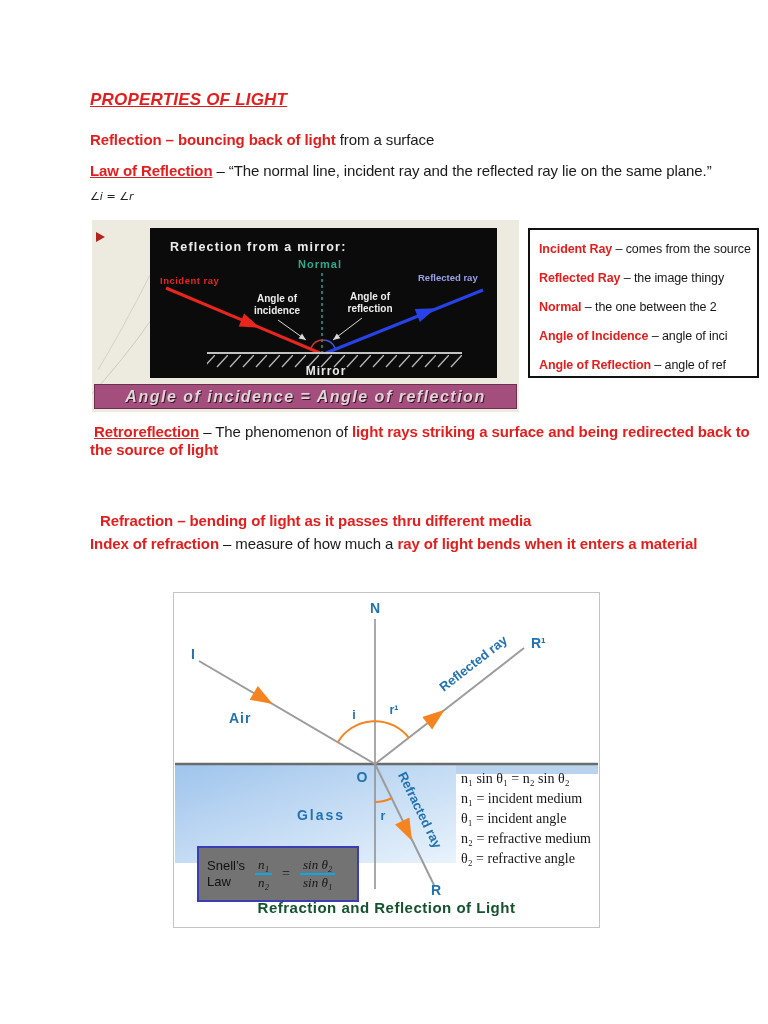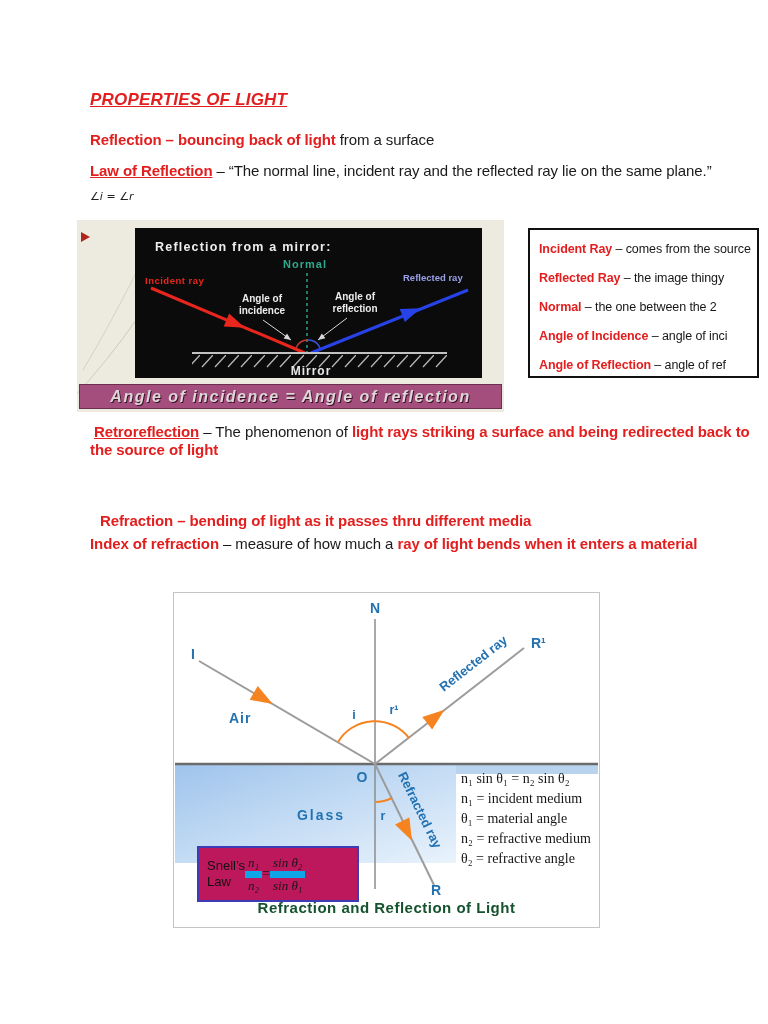--- a/index.html
+++ b/index.html
@@ -10,47 +10,47 @@
   
   .title{left:90px;top:90px;font-size:17px;font-weight:700;font-style:italic;
          color:#e31e1e;text-decoration:underline;letter-spacing:.2px;}
   .bl{left:90px;font-size:15px;color:#1a1a1a;letter-spacing:-.1px;white-space:nowrap;}
   .rb{color:#e31e1e;font-weight:700;}
   .rbu{color:#e31e1e;font-weight:700;text-decoration:underline;}
   .formula{left:90px;top:190px;font-family:"DejaVu Sans",sans-serif;font-style:italic;
            font-size:11px;color:#222;}
 
   
-  .fig1{left:77px;top:220px;width:427px;height:192px;background:#edeae0;}
+  .fig1{left:92px;top:220px;width:427px;height:192px;background:#edeae0;}
   .bullet{left:4px;top:12px;width:0;height:0;border-left:9px solid #b0261c;
           border-top:5px solid transparent;border-bottom:5px solid transparent;}
   .slide{left:58px;top:8px;width:347px;height:150px;background:#0b0b0b;}
   .banner{left:2px;top:164px;width:423px;height:25px;line-height:23px;box-sizing:border-box;
           background:#a44e7d;border:1px solid #6c2f50;color:#ddd7d7;text-align:center;
           font-style:italic;font-weight:700;font-size:16px;letter-spacing:1.5px;
           text-shadow:1px 1px 0 #3c1128;white-space:nowrap;}
 
   
   .defbox{left:528px;top:228px;width:231px;height:150px;box-sizing:border-box;
           border:2px solid #111;background:#fff;padding:5px 9px 0 9px;}
   .defrow{line-height:29px;font-size:12.5px;color:#161616;white-space:nowrap;letter-spacing:-.1px;}
   .defrow .term{color:#e31e1e;font-weight:700;}
 
   
   .fig2{left:173px;top:592px;width:425px;height:334px;background:#fff;
         border:1px solid #c4c4c4;box-sizing:content-box;}
   .equations{left:287px;top:176px;width:138px;font-family:"Liberation Serif",serif;
              font-size:14px;line-height:20px;color:#151515;white-space:nowrap;}
-  .snell{left:23px;top:253px;width:162px;height:56px;box-sizing:border-box;background:#be185d;
-         border:2px solid #3c3cb4;display:flex;align-items:center;padding:20px 8px;}
+  .snell{left:23px;top:253px;width:162px;height:56px;box-sizing:border-box;background:#737373;
+         border:2px solid #3c3cb4;display:flex;align-items:center;gap:10px;padding:20px 8px;}
   .snell-name{font-size:13px;line-height:16px;color:#111;}
   .frac{display:inline-flex;flex-direction:column;align-items:center;
         font-family:"Liberation Serif",serif;font-style:italic;font-size:13px;
         line-height:16px;color:#151515;}
-  .frac .num{border-bottom:7px solid #0ea5e9;padding:0 3px;}
+  .frac .num{border-bottom:2px solid #0ea5e9;padding:0 3px;}
   .eqsign{font-family:"Liberation Serif",serif;font-size:14px;color:#151515;}
   .fig-caption{left:0;top:306px;width:100%;text-align:center;color:#14532d;
                font-weight:700;font-size:15px;letter-spacing:.5px;}
 
   svg text{font-family:"Liberation Sans",sans-serif;}
 </style>
 </head>
 <body>
 
 <div class="page">
@@ -186,21 +186,21 @@
       <text x="180" y="126" text-anchor="middle" font-size="12.5" font-weight="700" fill="#2272b2">i</text>
       <text x="220" y="121" text-anchor="middle" font-size="12.5" font-weight="700" fill="#2272b2">r¹</text>
       <text x="209" y="227" text-anchor="middle" font-size="12.5" font-weight="700" fill="#2272b2">r</text>
       <text transform="translate(302,74) rotate(-37.9)" text-anchor="middle" font-size="13" font-weight="700" fill="#2272b2">Reflected ray</text>
       <text transform="translate(242,219) rotate(64)" text-anchor="middle" font-size="13" font-weight="700" fill="#2272b2">Refracted ray</text>
     </svg>
 
     <div class="abs equations">
       <div>n₁ sin θ₁ = n₂ sin θ₂</div>
       <div>n₁ = incident medium</div>
-      <div>θ₁ = material angle</div>
+      <div>θ₁ = incident angle</div>
       <div>n₂ = refractive medium</div>
       <div>θ₂ = refractive angle</div>
     </div>
 
     <div class="abs snell">
       <div class="snell-name">
         <div>Snell’s</div>
         <div>Law</div>
       </div>
       <span class="frac">

